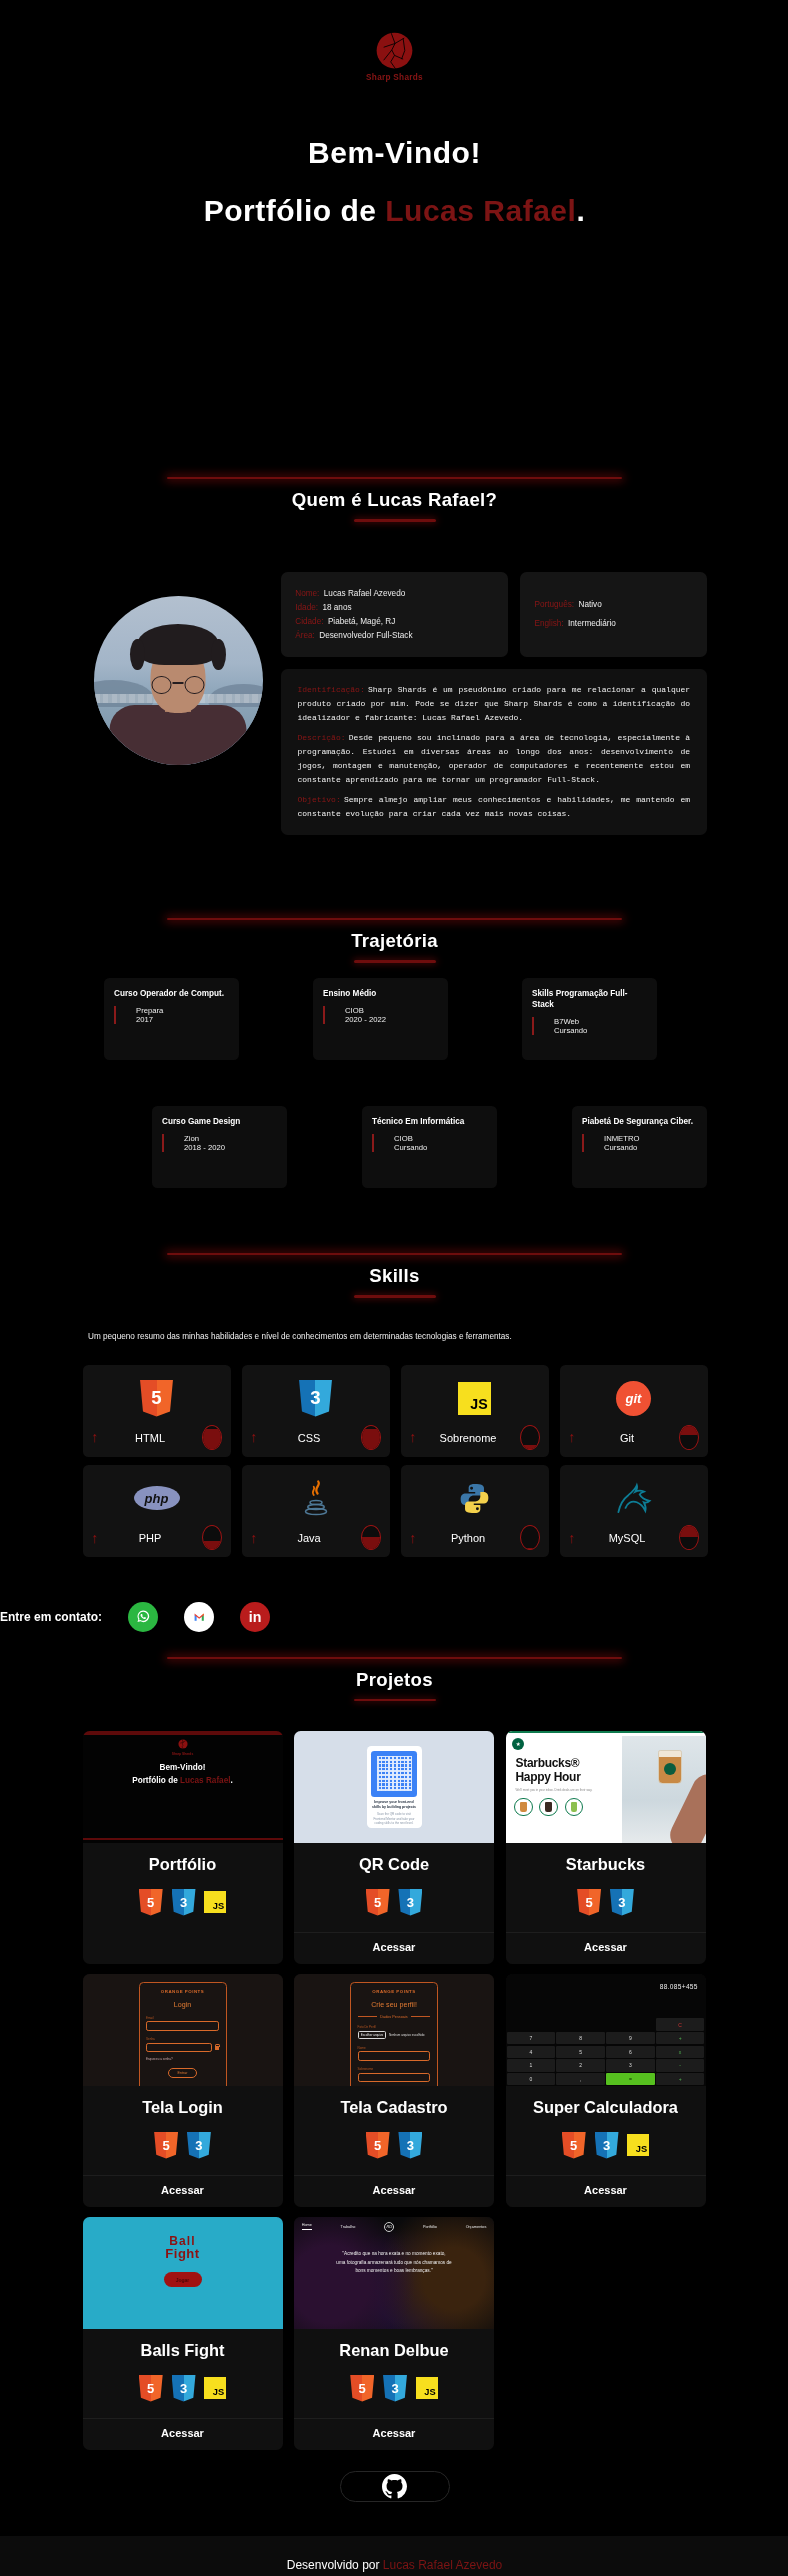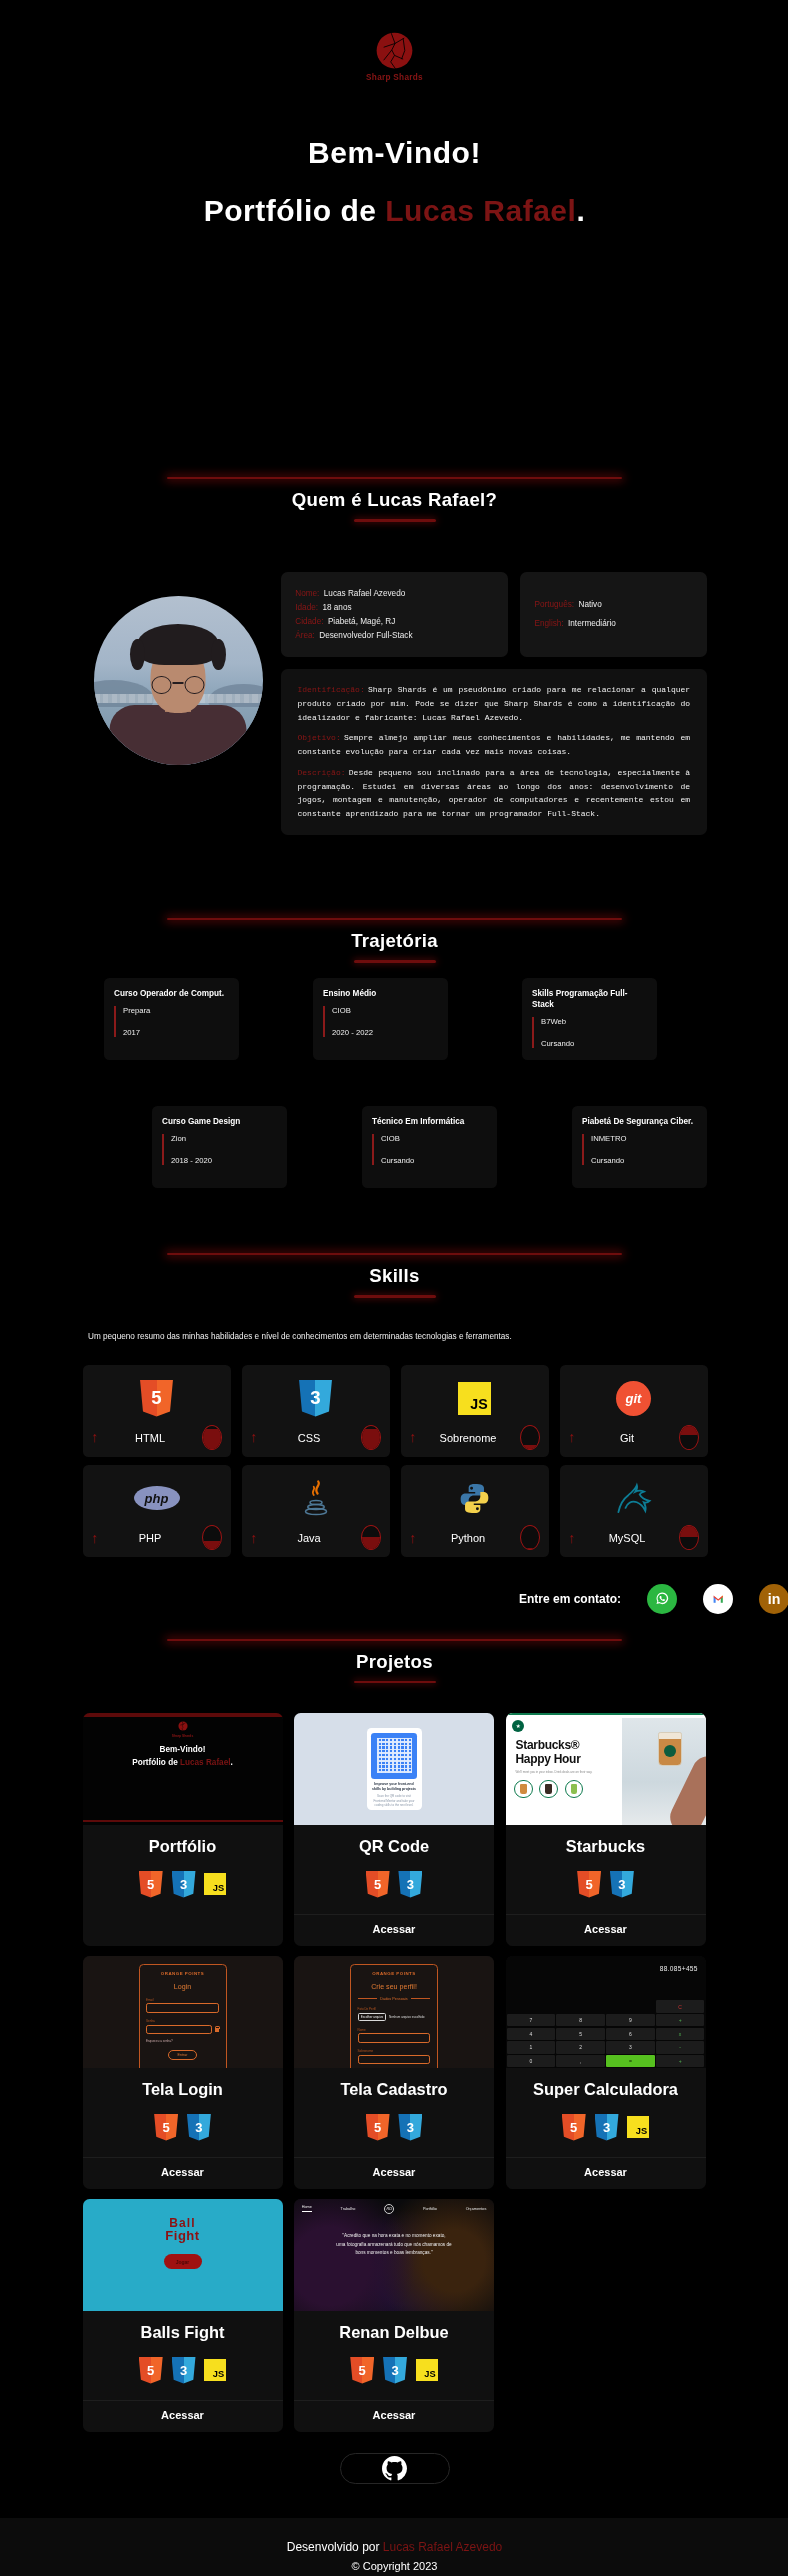--- a/index.html
+++ b/index.html
@@ -56,21 +56,21 @@
   .bio-card p:last-child { margin-bottom:0; }
   .bio-lbl { color:#8a1616; margin-right:3.3px; }
 
   
   .traj-section { margin-top:83px; }
   .traj-row { display:flex; margin-top:15.3px; }
   .traj-row.r1 { margin-left:104px; gap:74px; }
   .traj-row.r2 { margin-left:152px; margin-top:46px; gap:75px; }
   .traj-card { width:135px; min-height:82px; background:#0e0e0e; border-radius:5.5px; padding:10px 10px 8.8px; }
   .traj-title { font-size:8.2px; font-weight:bold; line-height:1.35; color:#fff; }
-  .traj-block { margin-top:6.6px; border-left:2.2px solid #8b1a1a; padding-left:7px; display:flex; flex-direction:column; gap:13px; }
+  .traj-block { margin-top:6.6px; border-left:2.2px solid #8b1a1a; padding-left:20px; display:flex; flex-direction:column; gap:0; }
   .traj-block span { font-size:7.7px; color:#eee; }
 
   
   .skills-section { margin-top:65px; }
   .skills-sub { margin:34px 0 0 88px; font-size:8.2px; color:#f0f0f0; }
   .skills-grid { margin:24px auto 0; width:624px; display:grid; grid-template-columns:repeat(4,148px); gap:8.2px 11px; }
   .skill-card { height:92px; background:#121212; border-radius:5.5px; padding:6.6px 8.8px 6.6px; display:flex; flex-direction:column; }
   .skill-logo { flex:1; display:flex; align-items:center; justify-content:center; }
   .skill-foot { display:flex; align-items:center; }
   .skill-arrow { color:#991111; font-size:14.2px; font-weight:bold; line-height:1; }
@@ -82,26 +82,26 @@
   .shield { width:33px; height:37px; position:relative; display:inline-block; }
   .shield .bg { position:absolute; inset:0; clip-path:polygon(0 0,100% 0,91% 86%,50% 100%,9% 86%); }
   .shield.html .bg { background:linear-gradient(90deg,#e44d26 50%,#f16529 50%); }
   .shield.css .bg  { background:linear-gradient(90deg,#1572b6 50%,#33a9dc 50%); }
   .shield .glyph { position:absolute; inset:0; display:flex; align-items:center; justify-content:center; color:#fff; font-weight:bold; font-size:18.6px; }
   .jsbox { width:33px; height:33px; background:#f7df1e; display:flex; align-items:flex-end; justify-content:flex-end; padding:2.2px 3.3px; color:#000; font-weight:bold; font-size:14.2px; }
   .gitcircle { width:35px; height:35px; border-radius:50%; background:#f05133; display:flex; align-items:center; justify-content:center; color:#fff; font-weight:bold; font-style:italic; font-size:13px; }
   .phpellipse { width:46px; height:24px; border-radius:50%; background:#8892bf; display:flex; align-items:center; justify-content:center; color:#111; font-weight:bold; font-style:italic; font-size:13px; }
 
   
-  .contact-row { margin-top:27px; display:flex; align-items:center; justify-content:flex-end; gap:26px; }
+  .contact-row { margin-top:45px; display:flex; align-items:center; justify-content:flex-start; gap:26px; }
   .contact-label { font-size:12px; font-weight:bold; }
   .contact-icon { width:30px; height:30px; border-radius:50%; display:flex; align-items:center; justify-content:center; cursor:pointer; }
   .contact-icon.wa { background:#2bb741; }
   .contact-icon.gm { background:#fff; }
-  .contact-icon.li { background:#a16207; color:#fff; font-weight:bold; font-size:14.2px; }
+  .contact-icon.li { background:#b91c1c; color:#fff; font-weight:bold; font-size:14.2px; }
 
   
   .projects-section { margin-top:25px; }
   .projects-grid { margin:30px auto 0; width:624px; display:grid; grid-template-columns:repeat(3,200px); gap:10px 11.5px; }
   .proj-card { width:200px; height:233px; background:#101010; border-radius:6.6px; display:flex; flex-direction:column; overflow:hidden; }
   .proj-preview { height:112px; position:relative; overflow:hidden; flex:none; }
   .proj-title { margin-top:12px; text-align:center; font-size:16.4px; font-weight:bold; }
   .proj-icons { margin-top:14.2px; display:flex; justify-content:center; align-items:center; gap:8.8px; }
   .proj-icons .shield { width:24px; height:27px; } .proj-icons .shield .glyph { font-size:13px; }
   .proj-icons .jsbox { width:22px; height:22px; font-size:9.3px; padding:1.6px 2.2px; }
@@ -255,22 +255,22 @@
           <div class="info-line"><span class="lbl">Cidade:</span><span>Piabetá, Magé, RJ</span></div>
           <div class="info-line"><span class="lbl">Área:</span><span>Desenvolvedor Full-Stack</span></div>
         </div>
         <div class="info-card langs">
           <div class="info-line"><span class="lbl">Português:</span><span>Nativo</span></div>
           <div class="info-line"><span class="lbl">English:</span><span>Intermediário</span></div>
         </div>
       </div>
       <div class="bio-card">
         <p><span class="bio-lbl">Identificação:</span><span>Sharp Shards é um pseudônimo criado para me relacionar a qualquer produto criado por mim. Pode se dizer que Sharp Shards é como a identificação do idealizador e fabricante: Lucas Rafael Azevedo.</span></p>
+        <p><span class="bio-lbl">Descrição:</span><span>Desde pequeno sou inclinado para a área de tecnologia, especialmente à programação. Estudei em diversas áreas ao longo dos anos: desenvolvimento de jogos, montagem e manutenção, operador de computadores e recentemente estou em constante aprendizado para me tornar um programador Full-Stack.</span></p>
         <p><span class="bio-lbl">Objetivo:</span><span>Sempre almejo ampliar meus conhecimentos e habilidades, me mantendo em constante evolução para criar cada vez mais novas coisas.</span></p>
-        <p><span class="bio-lbl">Descrição:</span><span>Desde pequeno sou inclinado para a área de tecnologia, especialmente à programação. Estudei em diversas áreas ao longo dos anos: desenvolvimento de jogos, montagem e manutenção, operador de computadores e recentemente estou em constante aprendizado para me tornar um programador Full-Stack.</span></p>
       </div>
     </div>
   </div>
 
   <section class="traj-section">
     <div class="section-head">
       <hr class="section-line">
       <h2 class="section-title">Trajetória</h2>
       <hr class="section-underline">
     </div>

